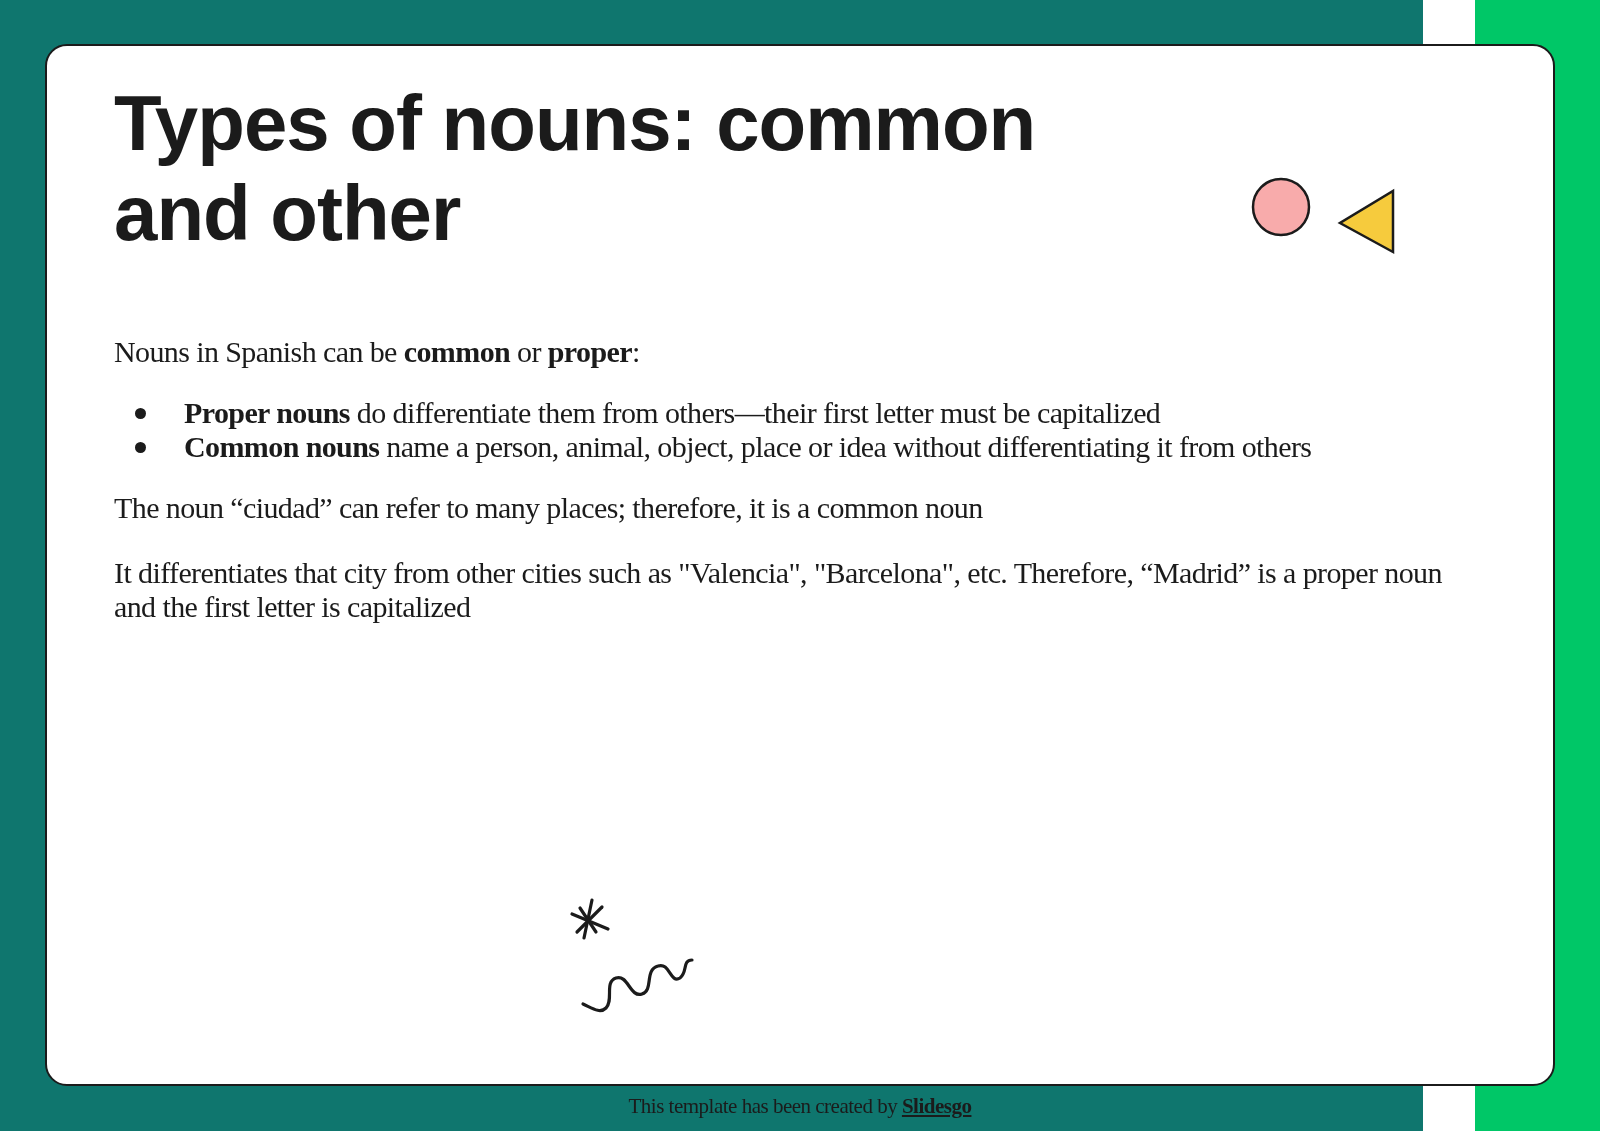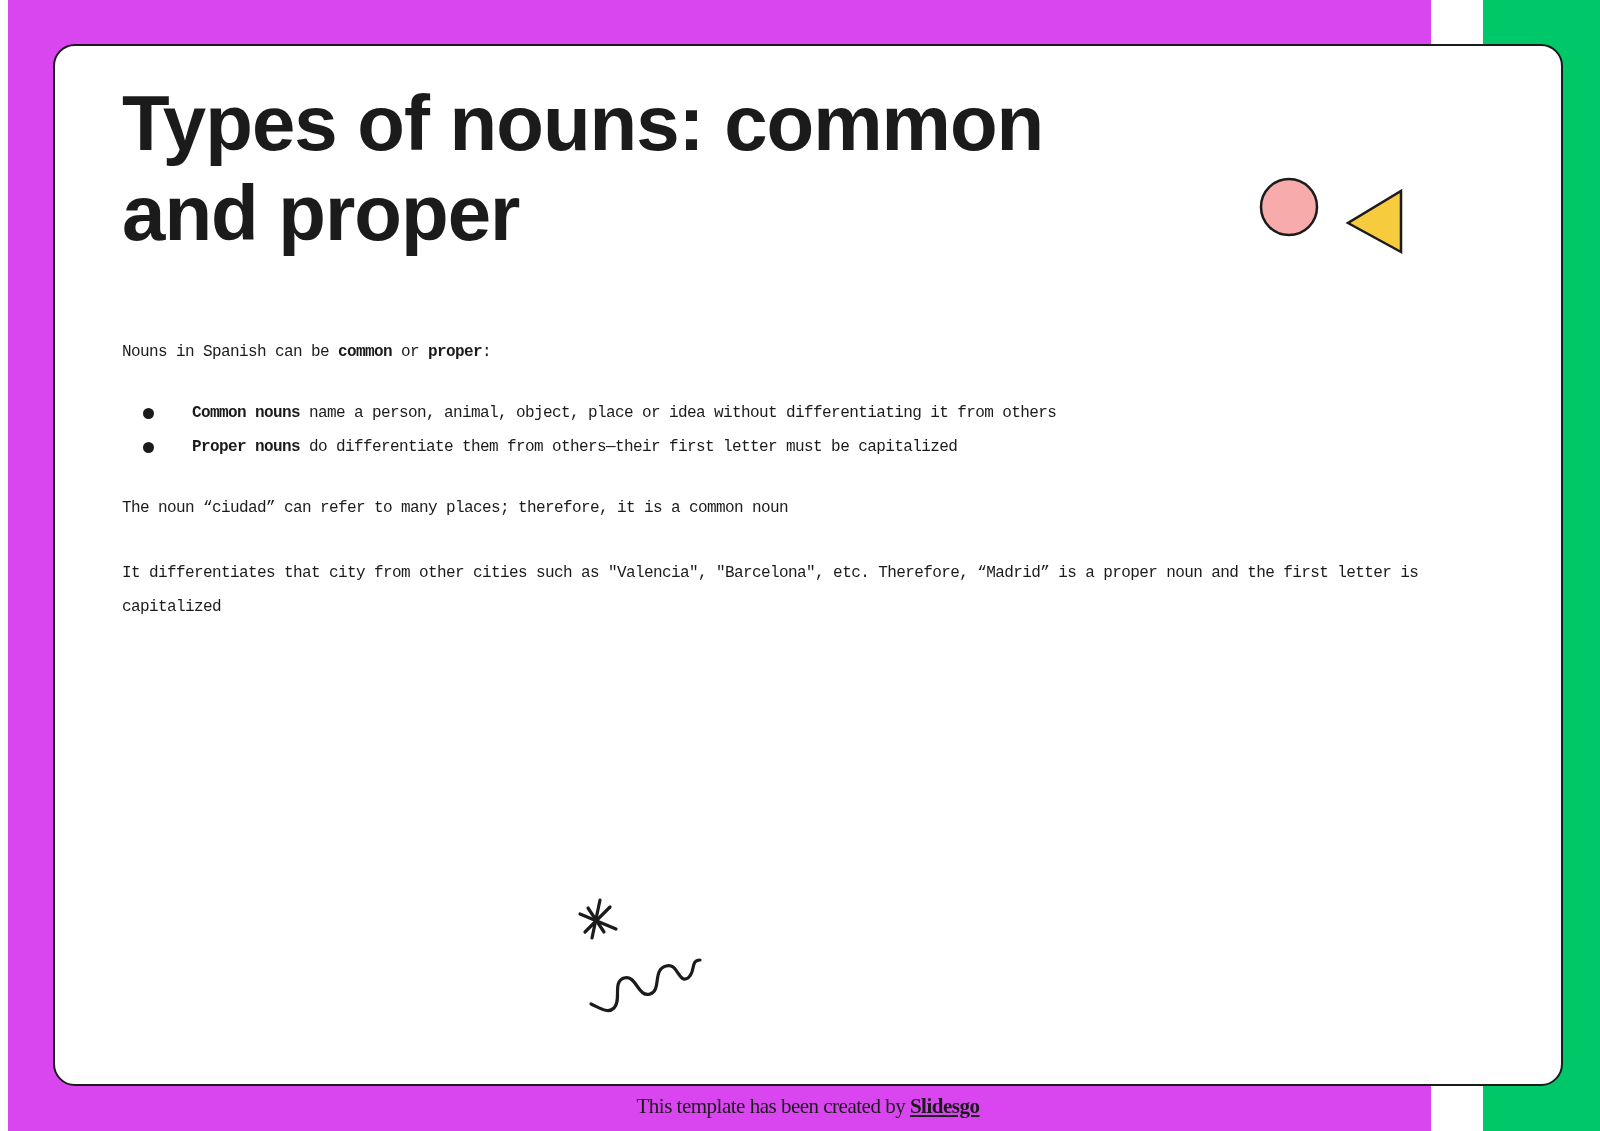--- a/index.html
+++ b/index.html
@@ -7,24 +7,23 @@
       padding: 0;
       width: 1600px;
       height: 1131px;
       overflow: hidden;
       background: #ffffff;
     }
     .stage {
       position: relative;
       width: 1423px;
       height: 1131px;
-      background: #d946ef;
+      background: #0f766e;
       font-family: "DejaVu Sans", "Liberation Sans", sans-serif;
       color: #1b1b1b;
-      margin-left: 8px;
     }
     .green-band {
       position: absolute;
       left: 1475px;
       top: 0;
       width: 125px;
       height: 1131px;
       background: #00c767;
     }
     .card {
@@ -49,22 +48,22 @@
       line-height: 90px;
       letter-spacing: -1px;
       color: #1b1b1b;
       width: 1000px;
     }
     .body {
       position: absolute;
       left: 114px;
       top: 335px;
       width: 1370px;
-      font-family: Liberation Mono, monospace;
-      font-size: 16px;
+      font-family: Liberation Serif, serif;
+      font-size: 30px;
       line-height: 34px;
       color: #1b1b1b;
       letter-spacing: -0.6px;
     }
     .body p { margin: 0; }
     .body b { font-weight: 700; }
     .intro { margin-bottom: 27px !important; }
     .bullets {
       list-style: none;
       margin: 0 0 27px 0;
@@ -107,44 +106,44 @@
 </head>
 <body>
 
 <div class="stage">
   <div class="green-band"></div>
 
   <div class="card"></div>
 
   <h1 class="title">
     <span>Types of nouns: common</span><br>
-    <span>and proper</span>
+    <span>and other</span>
   </h1>
 
   <svg class="deco" style="left:1250px; top:176px;" width="62" height="62" viewBox="0 0 62 62">
     <circle cx="31" cy="31" r="28" fill="#f8abab" stroke="#1b1b1b" stroke-width="2.5"></circle>
   </svg>
 
   <svg class="deco" style="left:1336px; top:188px;" width="62" height="68" viewBox="0 0 62 68">
     <polygon points="57,3 57,64 4,35" fill="#f6cb3d" stroke="#1b1b1b" stroke-width="2.5" stroke-linejoin="miter"></polygon>
   </svg>
 
   <div class="body">
     <p class="intro">
       <span>Nouns in Spanish can be </span><b>common</b><span> or </span><b>proper</b><span>:</span>
     </p>
 
     <ul class="bullets">
       <li>
         <span class="bullet-dot"></span>
-        <b>Common nouns</b><span> name a person, animal, object, place or idea without differentiating it from others</span>
+        <b>Proper nouns</b><span> do differentiate them from others—their first letter must be capitalized</span>
       </li>
       <li>
         <span class="bullet-dot"></span>
-        <b>Proper nouns</b><span> do differentiate them from others—their first letter must be capitalized</span>
+        <b>Common nouns</b><span> name a person, animal, object, place or idea without differentiating it from others</span>
       </li>
     </ul>
 
     <p class="para">The noun “ciudad” can refer to many places; therefore, it is a common noun</p>
     <p class="para">It differentiates that city from other cities such as "Valencia", "Barcelona", etc. Therefore, “Madrid” is a proper noun and the first letter is capitalized</p>
   </div>
 
   <svg class="deco" style="left:568px; top:896px;" width="48" height="48" viewBox="0 0 48 48">
     <g stroke="#1b1b1b" stroke-width="3.2" stroke-linecap="round">
       <line x1="24" y1="4" x2="16" y2="42"></line>

